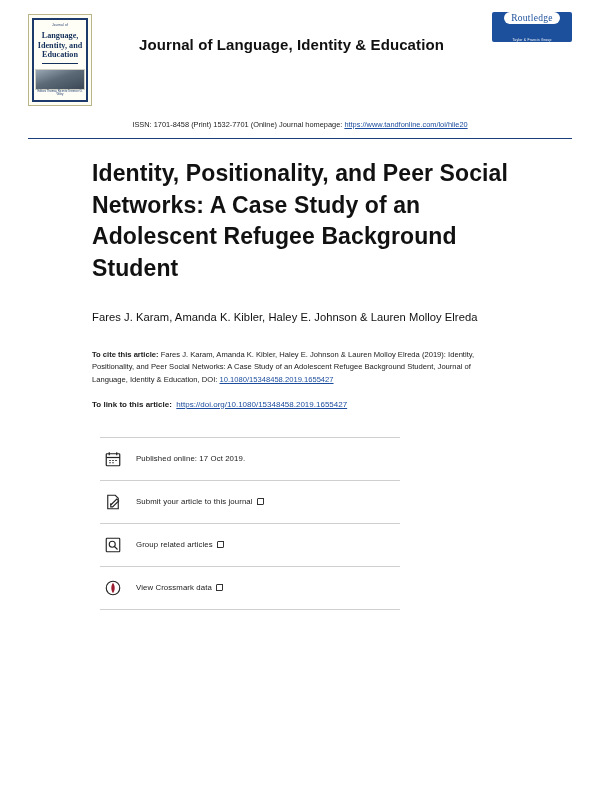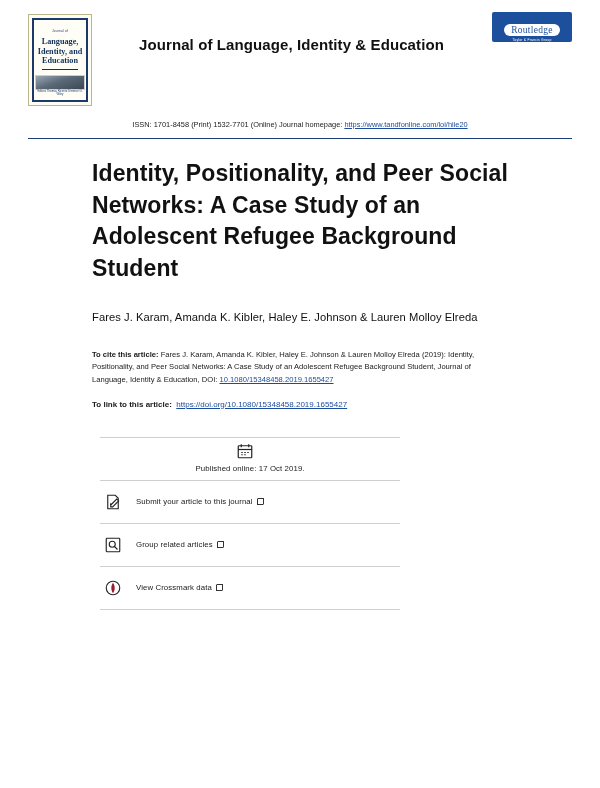--- a/index.html
+++ b/index.html
@@ -42,21 +42,21 @@
   }
   .cover-inner {
     width: 100%;
     height: 100%;
     border: 2px solid #1b3a6b;
     box-sizing: border-box;
     background: #fffef6;
     display: flex;
     flex-direction: column;
     align-items: center;
-    padding-top: 9px;
+    padding-top: 3px;
   }
   .cover-top-label {
     font-size: 3.2px;
     color: #1b3a6b;
     letter-spacing: .2px;
     text-align: center;
     line-height: 1.25;
   }
   .cover-title {
     margin-top: 4px;
@@ -105,21 +105,21 @@
     position: absolute;
     right: 28px;
     top: 12px;
     width: 80px;
     height: 30px;
     background: #1c4f9c;
     border-radius: 2px;
     display: flex;
     flex-direction: column;
     align-items: center;
-    justify-content: flex-end;
+    justify-content: space-between;
   }
   .publisher-logo .rt-name {
     color: #ffffff;
     font-family: "Liberation Serif", serif;
     font-size: 9.5px;
     letter-spacing: .3px;
     background: #ffffff;
     color: #1c4f9c;
     border-radius: 7px;
     padding: 0 7px;
@@ -206,21 +206,20 @@
     margin-left: 8px;
   }
   .action-row {
     display: flex;
     align-items: center;
     height: 42px;
     border-bottom: 1px solid #cfcfcf;
   }
   .action-row:first-child {
     border-top: 1px solid #cfcfcf;
-    flex-direction: column;
   }
   .action-icon {
     width: 26px;
     height: 26px;
     margin-right: 10px;
     flex: 0 0 26px;
     display: flex;
     align-items: center;
     justify-content: center;
   }

